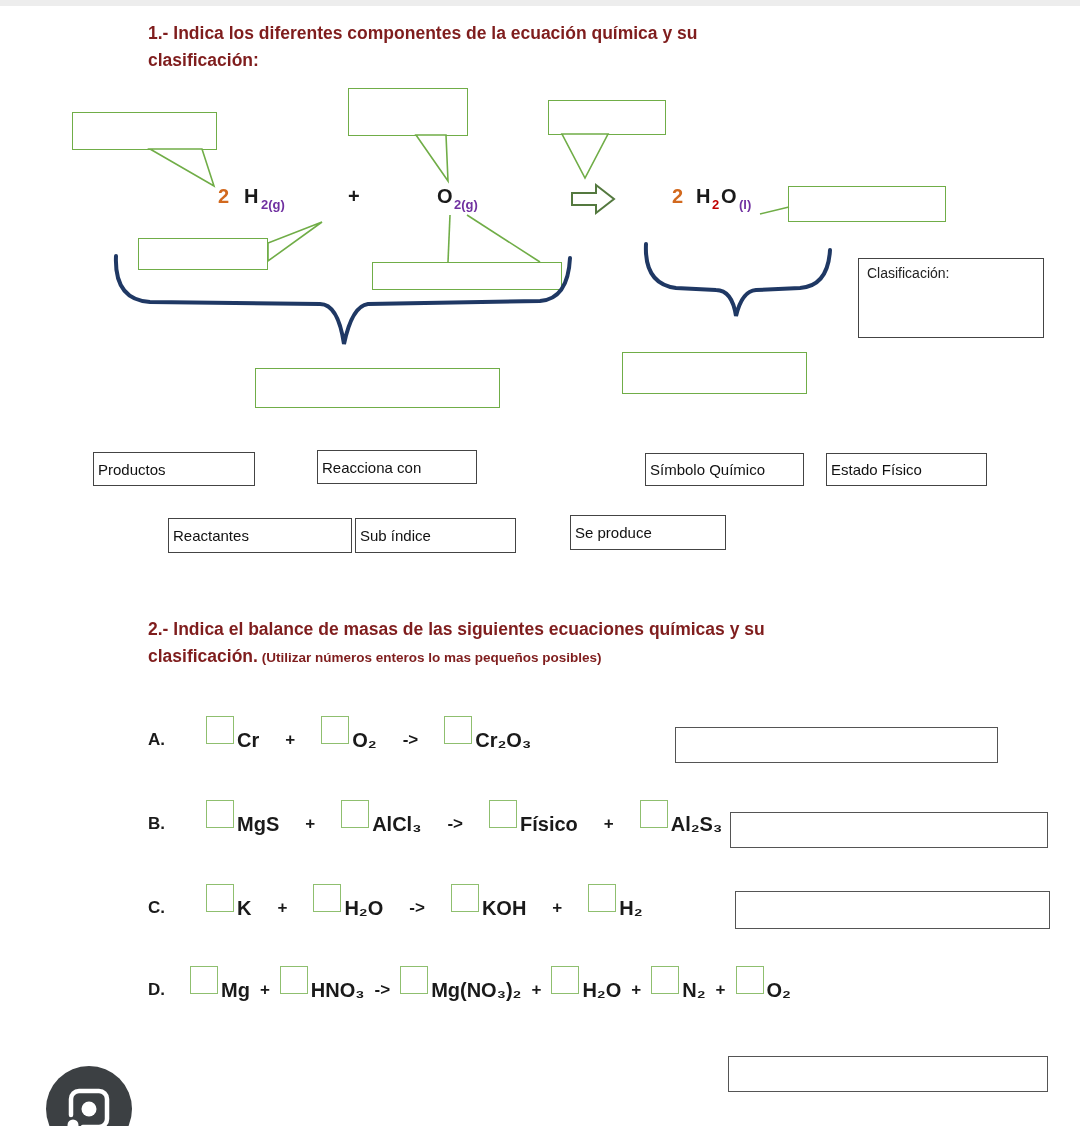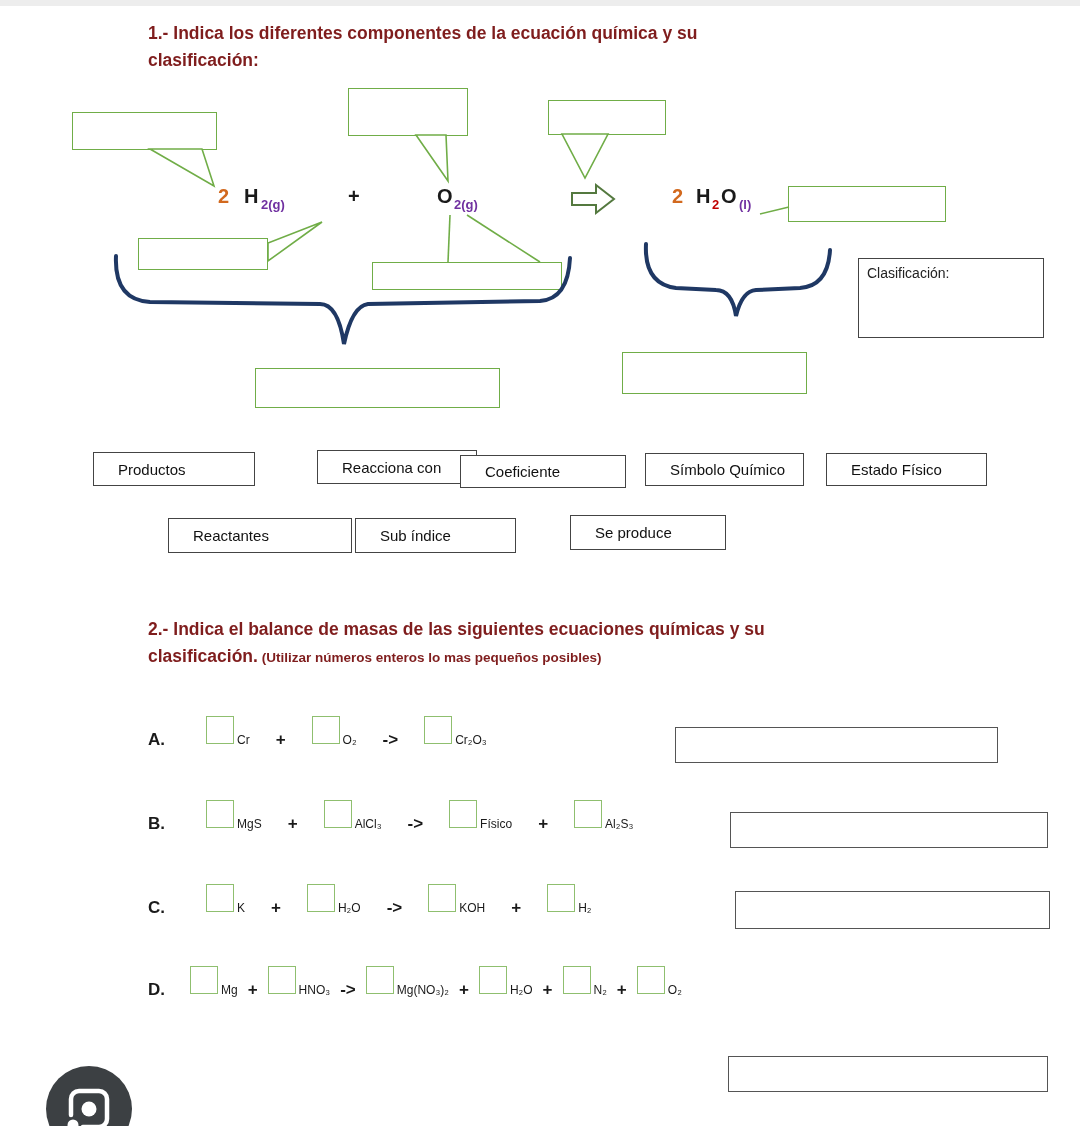--- a/index.html
+++ b/index.html
@@ -30,41 +30,41 @@
   #co-e{left:372px;top:262px;width:190px;height:28px;}
   #co-f{left:788px;top:186px;width:158px;height:36px;}
   #gbox-left{left:255px;top:368px;width:245px;height:40px;}
   #gbox-right{left:622px;top:352px;width:185px;height:42px;}
 
   .clasbox{position:absolute;left:858px;top:258px;width:186px;height:80px;border:1.3px solid #444;
     box-sizing:border-box;font-size:14px;color:#222;padding:6px 8px;background:#fff;}
 
   
   .wb{position:absolute;border:1.3px solid #444;box-sizing:border-box;background:#fff;
-    font-size:15px;color:#111;display:flex;align-items:center;padding-left:24px;}
+    font-size:15px;color:#111;display:flex;align-items:center;padding-left:4px;}
   #wb1{left:93px;top:452px;width:162px;height:34px;}
   #wb2{left:281px;top:450px;width:160px;height:34px;margin-left:36px;}
   #wb3{left:460px;top:455px;width:166px;height:33px;}
   #wb4{left:645px;top:453px;width:159px;height:33px;}
   #wb5{left:826px;top:453px;width:161px;height:33px;text-align:center;}
   #wb6{left:168px;top:518px;width:184px;height:35px;}
   #wb7{left:355px;top:518px;width:161px;height:35px;}
   #wb8{left:570px;top:515px;width:156px;height:35px;}
 
   
   .beqs{position:absolute;left:148px;top:0;width:930px;height:1126px;}
   .beq{position:absolute;left:0;display:flex;align-items:flex-end;gap:26px;white-space:nowrap;}
   .beq:nth-child(1){top:716px;}
   .beq:nth-child(2){top:800px;}
   .beq:nth-child(3){top:884px;}
   .beq:nth-child(4){top:966px;gap:10px;}
   .beq-label{font-weight:bold;font-size:17px;line-height:20px;width:32px;}
   .bterm{display:flex;align-items:flex-end;}
   .cbox{width:28px;height:28px;border:1.5px solid #8fbf6f;box-sizing:border-box;background:#fff;margin-bottom:6px;}
-  .bformula{font-weight:normal;font-size:12px;line-height:20px;margin-left:3px;text-align:center;}
+  .bformula{font-weight:bold;font-size:20px;line-height:20px;margin-left:3px;text-align:center;}
   .bop{font-weight:bold;font-size:17px;line-height:20px;}
 
   
   .ans{position:absolute;border:1.4px solid #555;box-sizing:border-box;background:#fff;}
   #ans-a{left:675px;top:727px;width:323px;height:36px;}
   #ans-b{left:730px;top:812px;width:318px;height:36px;}
   #ans-c{left:735px;top:891px;width:315px;height:38px;}
   #ans-d{left:728px;top:1056px;width:320px;height:36px;}
 
   
@@ -109,23 +109,20 @@
   <span class="eq1-sub eq1-sub-red" style="left:712px;top:197px;">2</span>
   <span class="eq1-el" style="left:721px;top:185px;">O</span>
   <span class="eq1-sub" style="left:739px;top:197px;">(l)</span>
 
   <div class="wb" id="wb1">
       <span>Productos</span>
     </div>
   <div class="wb" id="wb2">
       <span>Reacciona con</span>
     </div>
-  <div class="wb" id="wb3">
-      <span>Coeficiente</span>
-    </div>
   <div class="wb" id="wb4">
       <span>Símbolo Químico</span>
     </div>
   <div class="wb" id="wb5">
       <span>Estado Físico</span>
     </div>
   <div class="wb" id="wb6">
       <span>Reactantes</span>
     </div>
   <div class="wb" id="wb7">

